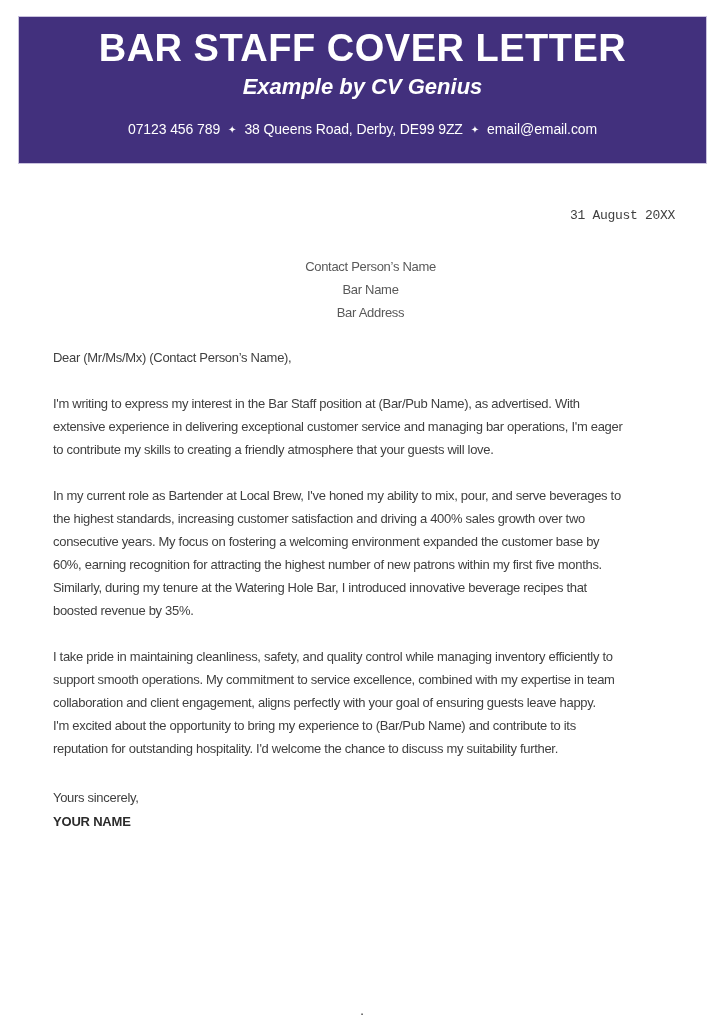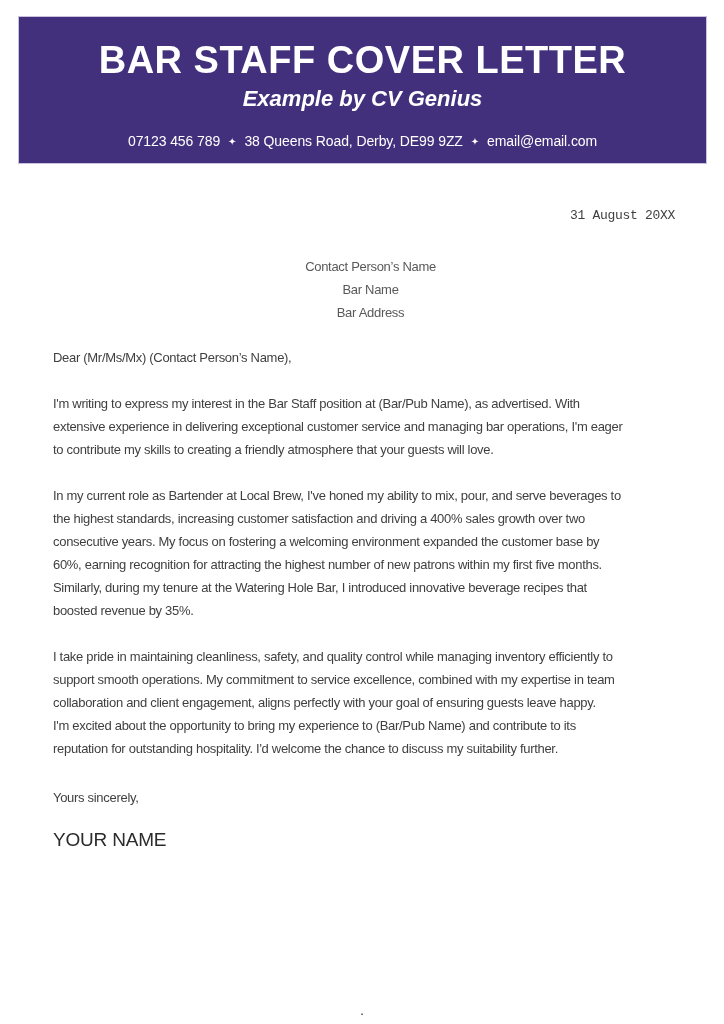--- a/index.html
+++ b/index.html
@@ -22,21 +22,21 @@
     margin: 16px 17px 0 18px;
     height: 148px;
     background: #42307d;
     border: 1px solid #c9c2de;
     box-sizing: border-box;
     text-align: center;
     color: #ffffff;
   }
   .banner-title {
     margin: 0;
-    padding-top: 23px;
+    padding-top: 11px;
     font-size: 38px;
     line-height: 40px;
     font-weight: 700;
     letter-spacing: 0.5px;
     color: #ffffff;
   }
   .banner-subtitle {
     margin-top: 9px;
     font-size: 22px;
     line-height: 20px;
@@ -70,24 +70,23 @@
   }
   .recipient { margin-top: 28px; color: #595959; }
   .recipient div { line-height: 23px; text-align: center; }
   .salutation { margin-top: 22px; }
   .para {
     margin: 23px 0 0 0;
     white-space: pre;
   }
   .closing { margin-top: 26px; }
   .signature {
-    margin-top: 18px;
-    font-size: 19px;
+    font-size: 13px;
     line-height: 26px;
-    font-weight: 400;
+    font-weight: 700;
     letter-spacing: -0.2px;
     color: #2b2b2b;
   }
   
   .footer-mark {
     position: absolute;
     top: 988px;
     left: 0;
     width: 724px;
     text-align: center;

